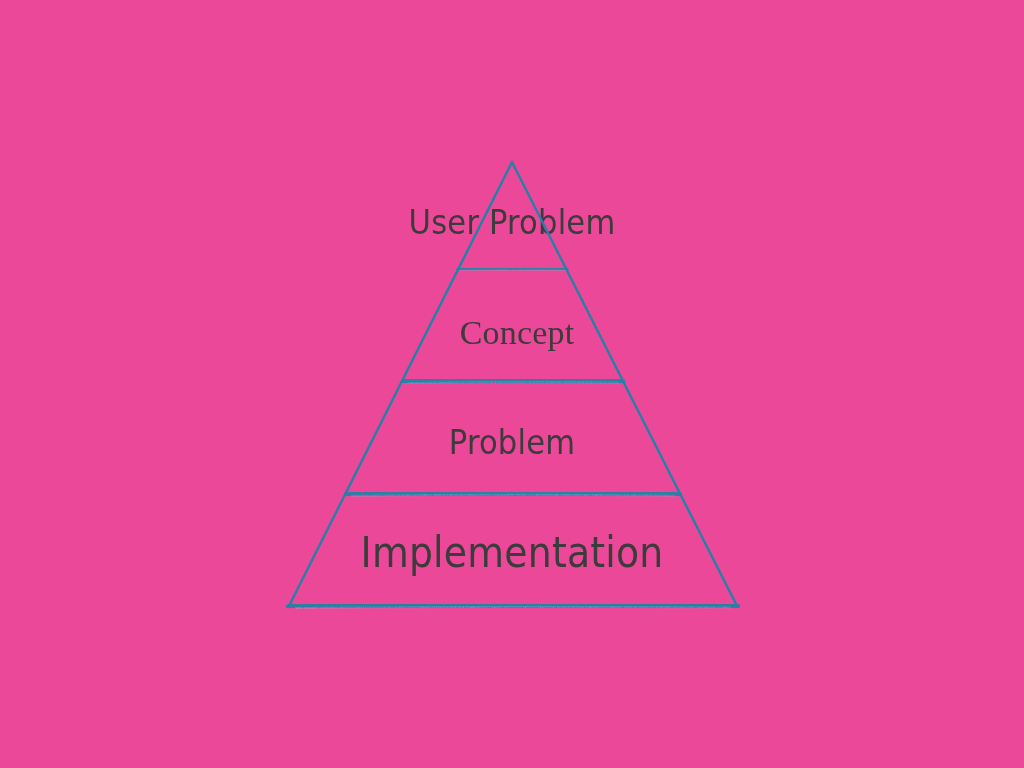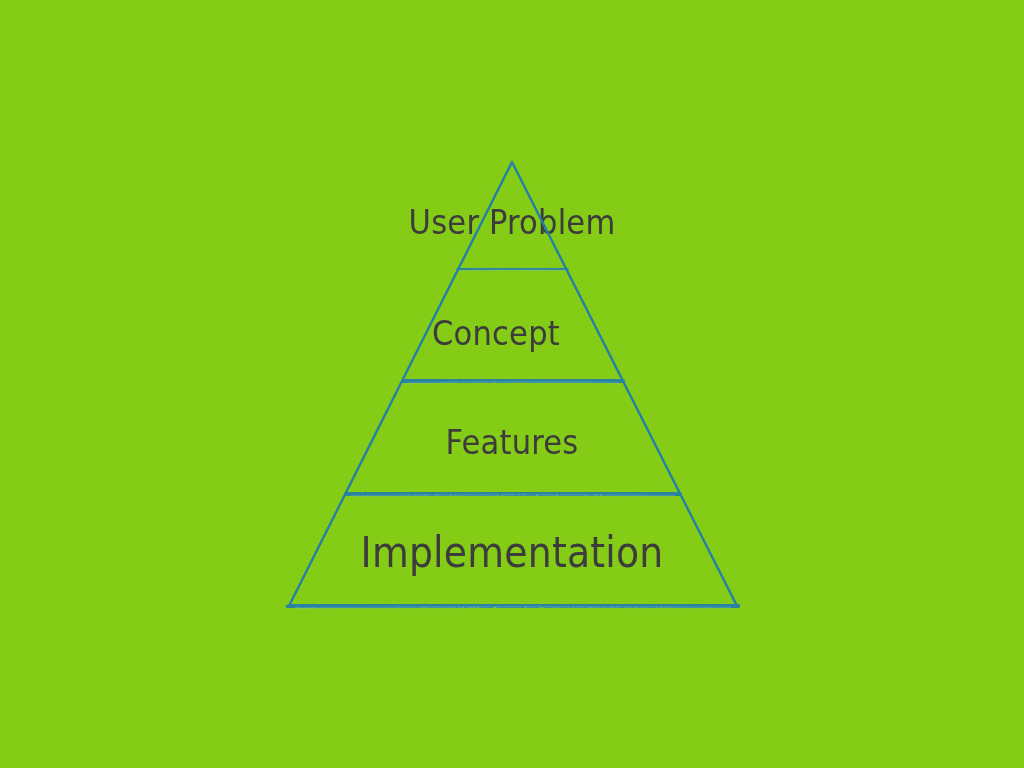--- a/index.html
+++ b/index.html
@@ -45,28 +45,28 @@
   .stroke-layer { z-index: 2; pointer-events: none; }
 
   #label-user-problem { left: 512px; top: 222px; font-size: 34px; }
   #label-concept      { left: 512px; top: 333px; font-size: 34px; }
   #label-features     { left: 512px; top: 442px; font-size: 34px; }
   #label-implementation { left: 512px; top: 552px; font-size: 42px; }
 </style>
 </head>
 <body style="background: rgb(255, 255, 255);">
 
-<div id="canvas" style="background: #84cc16;">
+<div id="canvas" style="background: #ec4899;">
 
   <div class="label-layer">
     <div class="tier-label" id="label-user-problem" style="color: rgb(60, 60, 60); left: 512px; top: 222px;">User Problem</div>
 
-    <div class="tier-label" id="label-concept" style="color: rgb(60, 60, 60); left: 496px; top: 333px;">Concept</div>
+    <div class="tier-label" id="label-concept" style="color: rgb(60, 60, 60); left: 517px; top: 333px; font-family: Liberation Serif, serif;">Concept</div>
 
-    <div class="tier-label" id="label-features" style="color: rgb(60, 60, 60); left: 512px; top: 442px;">Features</div>
+    <div class="tier-label" id="label-features" style="color: rgb(60, 60, 60); left: 512px; top: 442px;">Problem</div>
 
     <div class="tier-label" id="label-implementation" style="color: rgb(60, 60, 60); left: 512px; top: 552px;">Implementation</div>
   </div>
 
   <svg id="pyramid-svg" class="stroke-layer" viewBox="0 0 1024 768" xmlns="http://www.w3.org/2000/svg">
     <defs>
 
       <filter id="chalk" x="-20%" y="-60%" width="140%" height="220%">
         <feTurbulence type="fractalNoise" baseFrequency="0.85 0.45" numOctaves="3" seed="7" result="noise"></feTurbulence>
         <feDisplacementMap in="SourceGraphic" in2="noise" scale="2.6" xChannelSelector="R" yChannelSelector="G"></feDisplacementMap>

